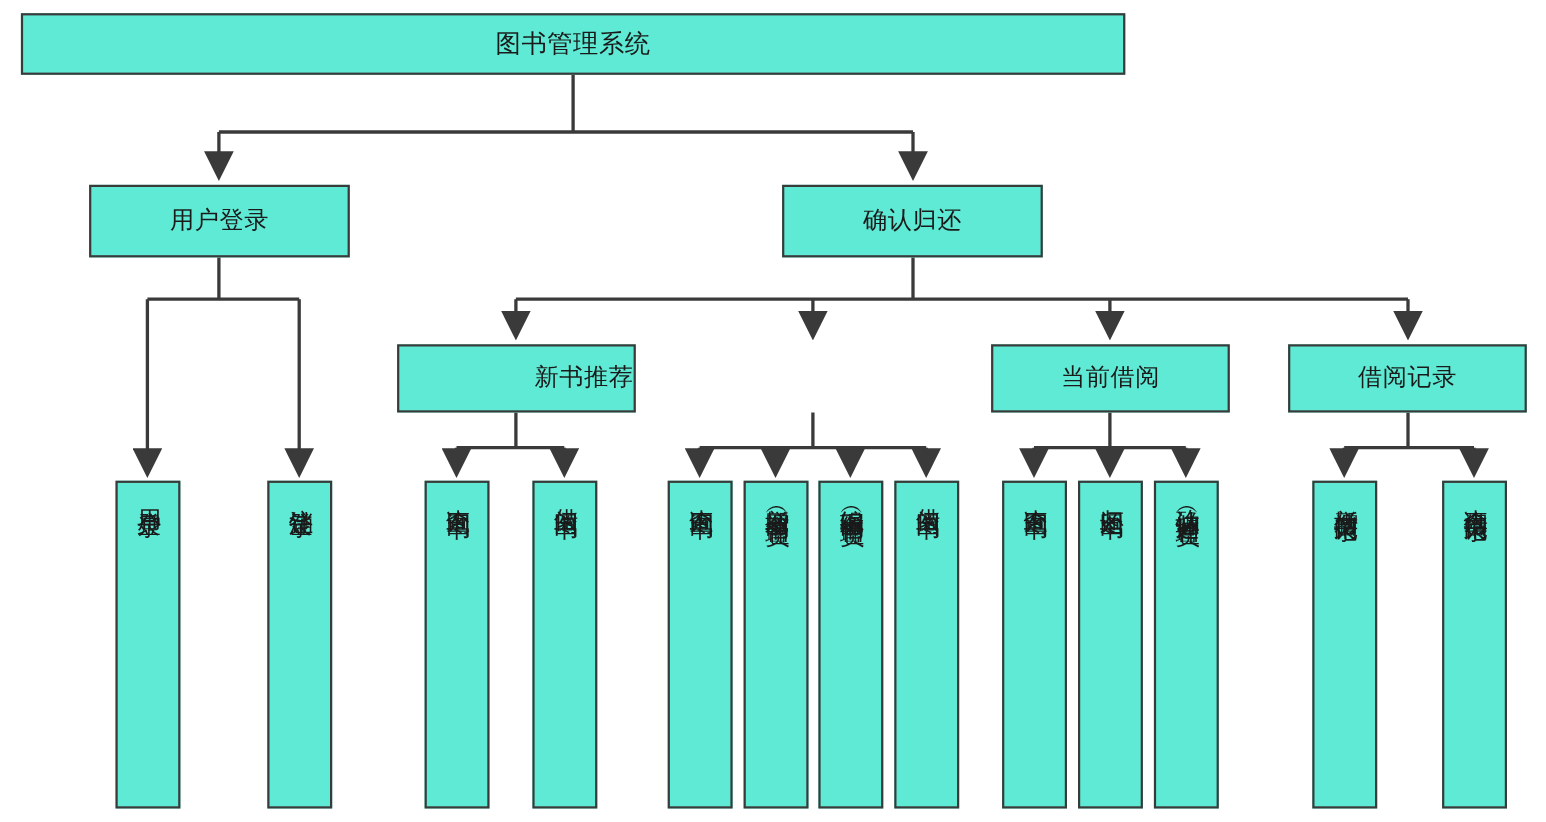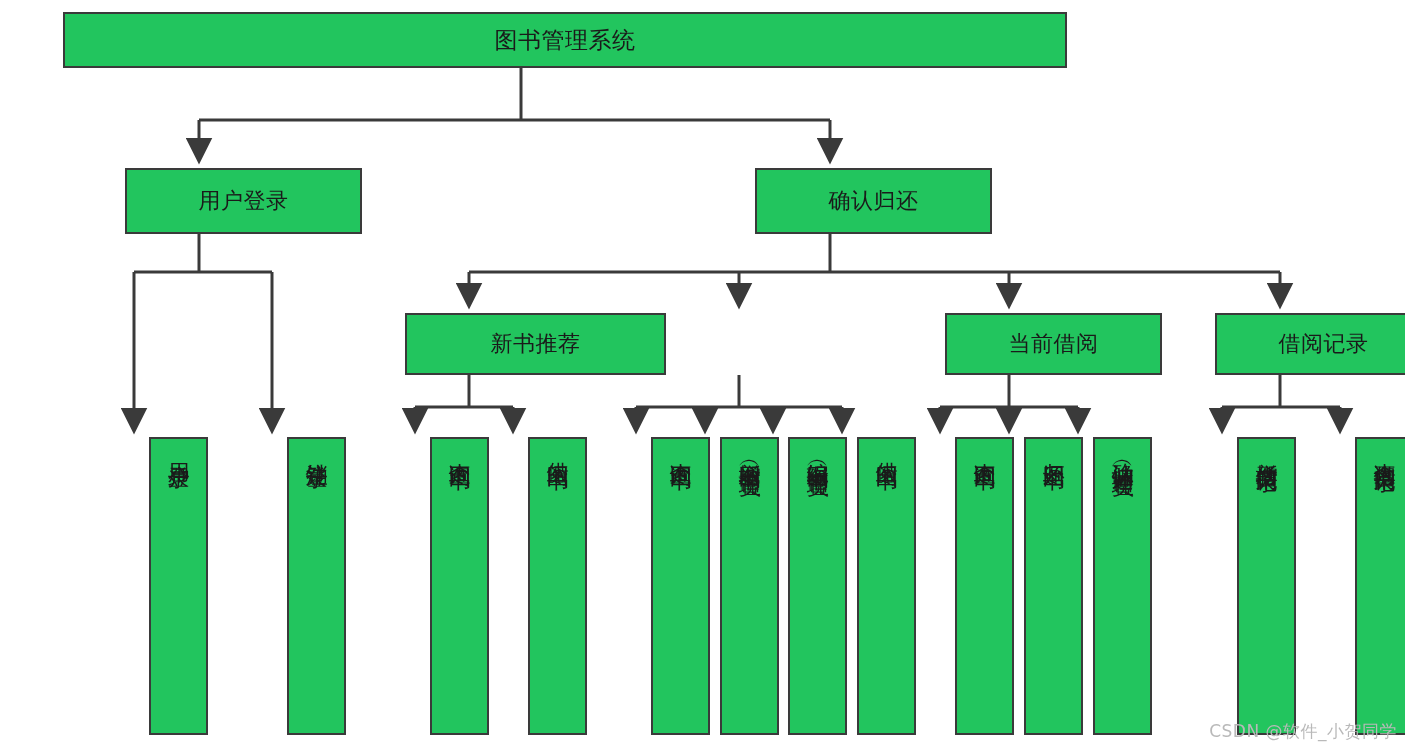--- a/index.html
+++ b/index.html
@@ -22,28 +22,27 @@
     position: absolute;
     left: 0;
     top: 0;
     width: 1405px;
     height: 747px;
     pointer-events: none;
   }
   .node {
     position: absolute;
     box-sizing: border-box;
-    background: #22c55e;
+    background: #5eead4;
     border: 2.5px solid #3a3a3a;
     display: flex;
     align-items: center;
     justify-content: center;
     color: #1a1a1a;
     z-index: 2;
-    margin-left: 44px;
   }
   .node .label {
     display: block;
     text-align: center;
     line-height: 1.15;
     letter-spacing: 0.5px;
   }
   
   .node.h .label {
     font-size: 22px;
@@ -134,21 +133,21 @@
     <span class="label">图书管理系统</span>
   </div>
 
   <div class="node h" style="left:81px; top:168px; width:237px; height:66px;">
     <span class="label">用户登录</span>
   </div>
   <div class="node h" style="left:711px; top:168px; width:237px; height:66px;">
     <span class="label">确认归还</span>
   </div>
 
-  <div class="node h" style="left:361px; top:313px; width:261px; height:62px;">
+  <div class="node h" style="left:361px; top:313px; width:217px; height:62px;justify-content:flex-end;">
     <span class="label">新书推荐</span>
   </div>
   <div class="node h" style="left:1171px; top:313px; width:217px; height:62px;">
     <span class="label">借阅记录</span>
   </div>
   <div class="node h" style="left:901px; top:313px; width:217px; height:62px;">
     <span class="label">当前借阅</span>
   </div>
 
   <div class="node v" style="left:105px; top:437px; width:59px; height:298px;">
@@ -188,15 +187,14 @@
     <span class="label">确认归还（管理员）</span>
   </div>
 
   <div class="node v" style="left:1193px; top:437px; width:59px; height:298px;">
     <span class="label">新增借阅记录</span>
   </div>
   <div class="node v" style="left:1311px; top:437px; width:59px; height:298px;">
     <span class="label">查询借阅记录</span>
   </div>
 
-  <div class="watermark">CSDN @软件_小贺同学</div>
 
 </div>
 
 </body></html>

